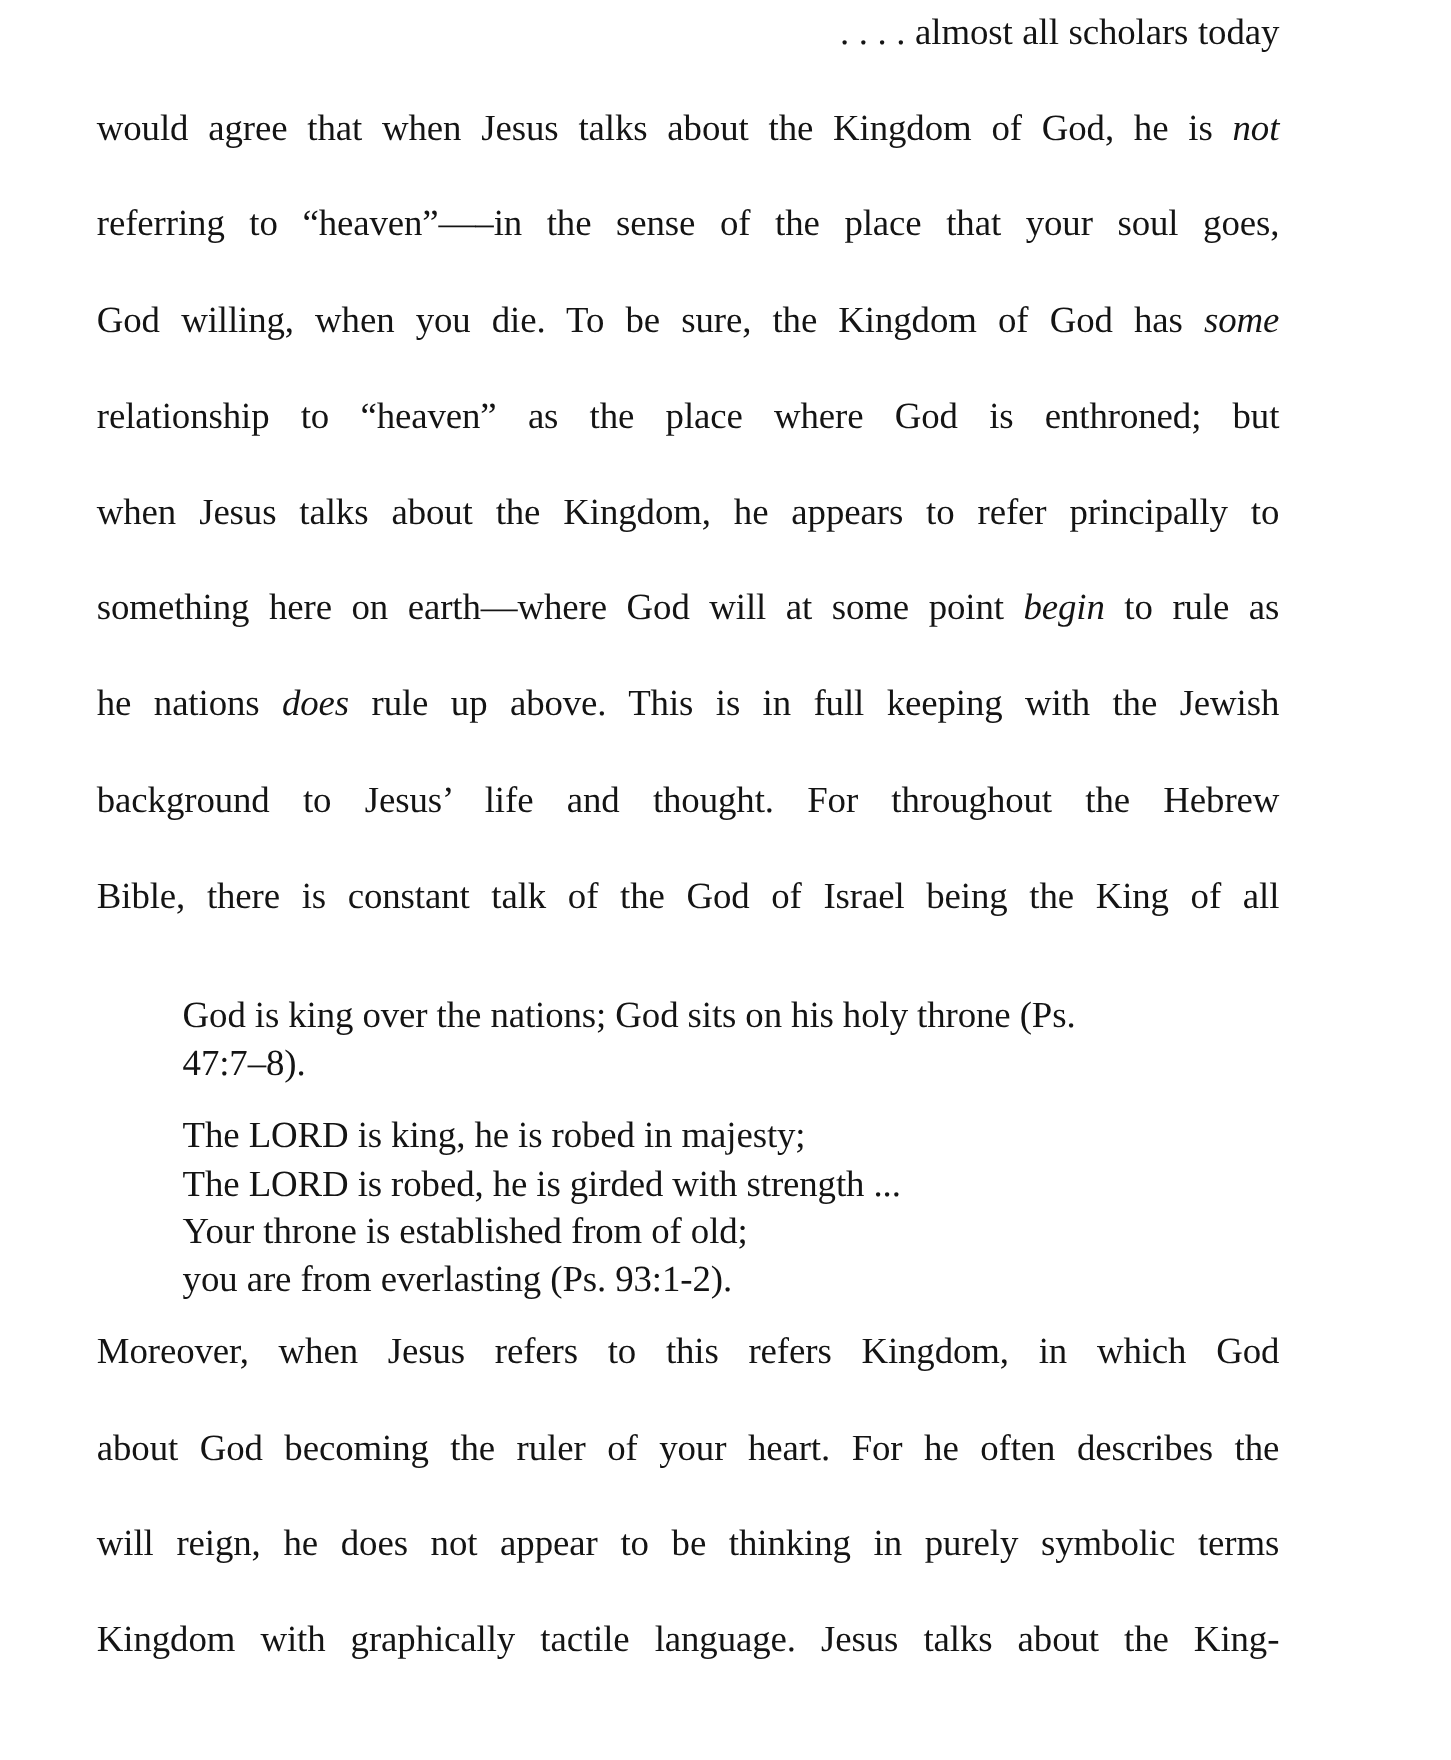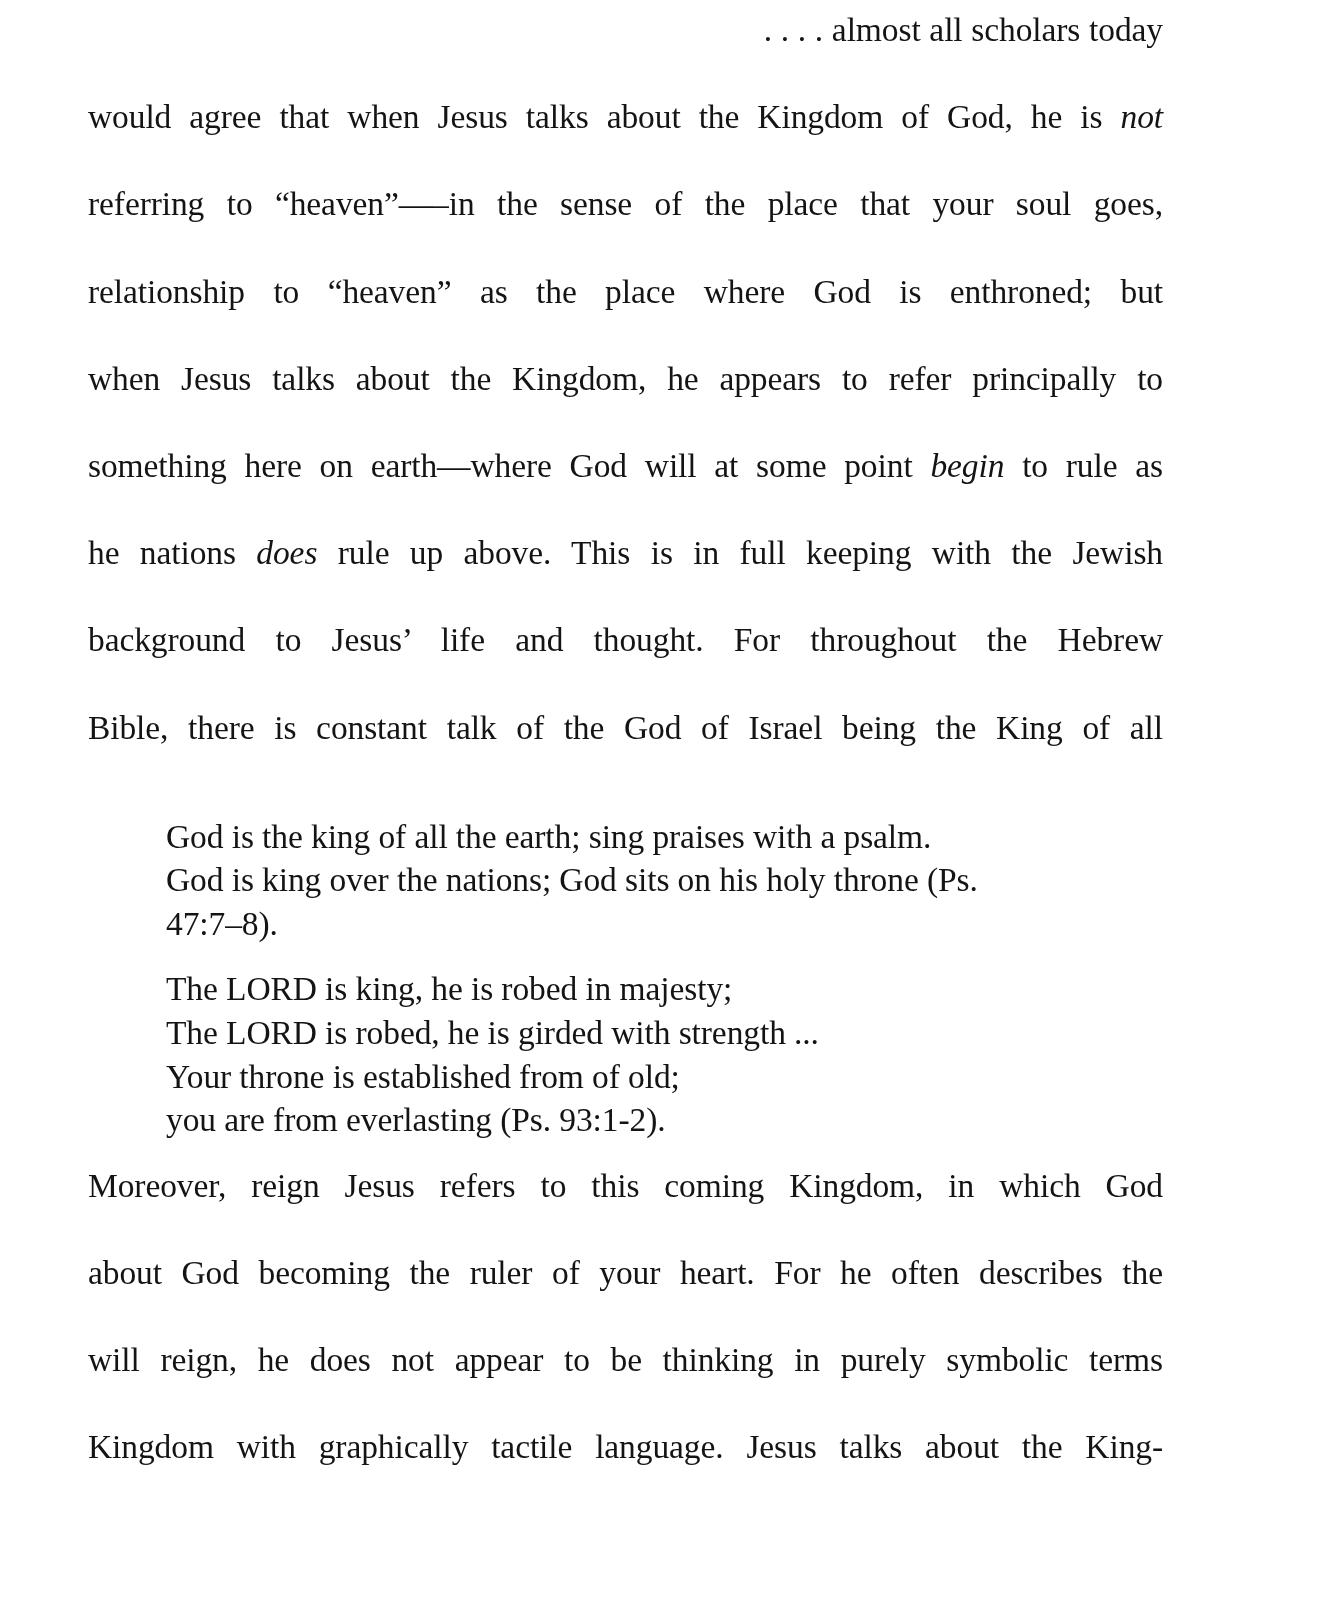--- a/index.html
+++ b/index.html
@@ -84,49 +84,49 @@
 
 <div class="page">
   <div class="text-column">
 
     <p class="para first">
       <span class="justify-line" style="text-align:right;">
         <span>. . . . almost all scholars today</span>
       </span>
       <span class="justify-line"><span>would agree that when Jesus talks about the Kingdom of God, he is </span><em>not</em></span>
       <span class="justify-line"><span>referring to “heaven”—–in the sense of the place that your soul goes,</span></span>
+      <span class="justify-line"><span>God willing, when you die. To be sure, the Kingdom of God has </span><em>some</em></span>
       <span class="justify-line"><span>relationship to “heaven” as the place where God is enthroned; but</span></span>
       <span class="justify-line"><span>when Jesus talks about the Kingdom, he appears to refer principally to</span></span>
       <span class="justify-line"><span>something here on earth—where God will at some point </span><em>begin</em><span> to rule as</span></span>
       <span class="justify-line"><span>he nations </span><em>does</em><span> rule up above. This is in full keeping with the Jewish</span></span>
       <span class="justify-line"><span>background to Jesus’ life and thought. For throughout the Hebrew</span></span>
       <span class="justify-line"><span>Bible, there is constant talk of the God of Israel being the King of all</span></span>
     </p>
 
     <div class="gap-md"></div>
 
     <div class="quote">
-      <span class="qline">God is the king of all the earth; sing praises with a psalm.</span>
       <span class="qline">God is king over the nations; God sits on his holy throne (Ps.</span>
       <span class="qline">47:7–8).</span>
     </div>
 
     <div class="gap-md"></div>
 
     <div class="quote">
       <span class="qline">The LORD is king, he is robed in majesty;</span>
       <span class="qline">The LORD is robed, he is girded with strength ...</span>
       <span class="qline">Your throne is established from of old;</span>
       <span class="qline">you are from everlasting (Ps. 93:1-2).</span>
     </div>
 
     <div class="gap-md"></div>
 
     <p class="para">
-      <span class="justify-line"><span>Moreover, reign Jesus refers to this coming Kingdom, in which God</span></span>
+      <span class="justify-line"><span>Moreover, when Jesus refers to this refers Kingdom, in which God</span></span>
       <span class="justify-line"><span>about God becoming the ruler of your heart. For he often describes the</span></span>
       <span class="justify-line"><span>will reign, he does not appear to be thinking in purely symbolic terms</span></span>
       <span class="justify-line"><span>Kingdom with graphically tactile language. Jesus talks about the King-</span></span>
 
     </p>
 
   </div>
 </div>
 
 </body></html>

